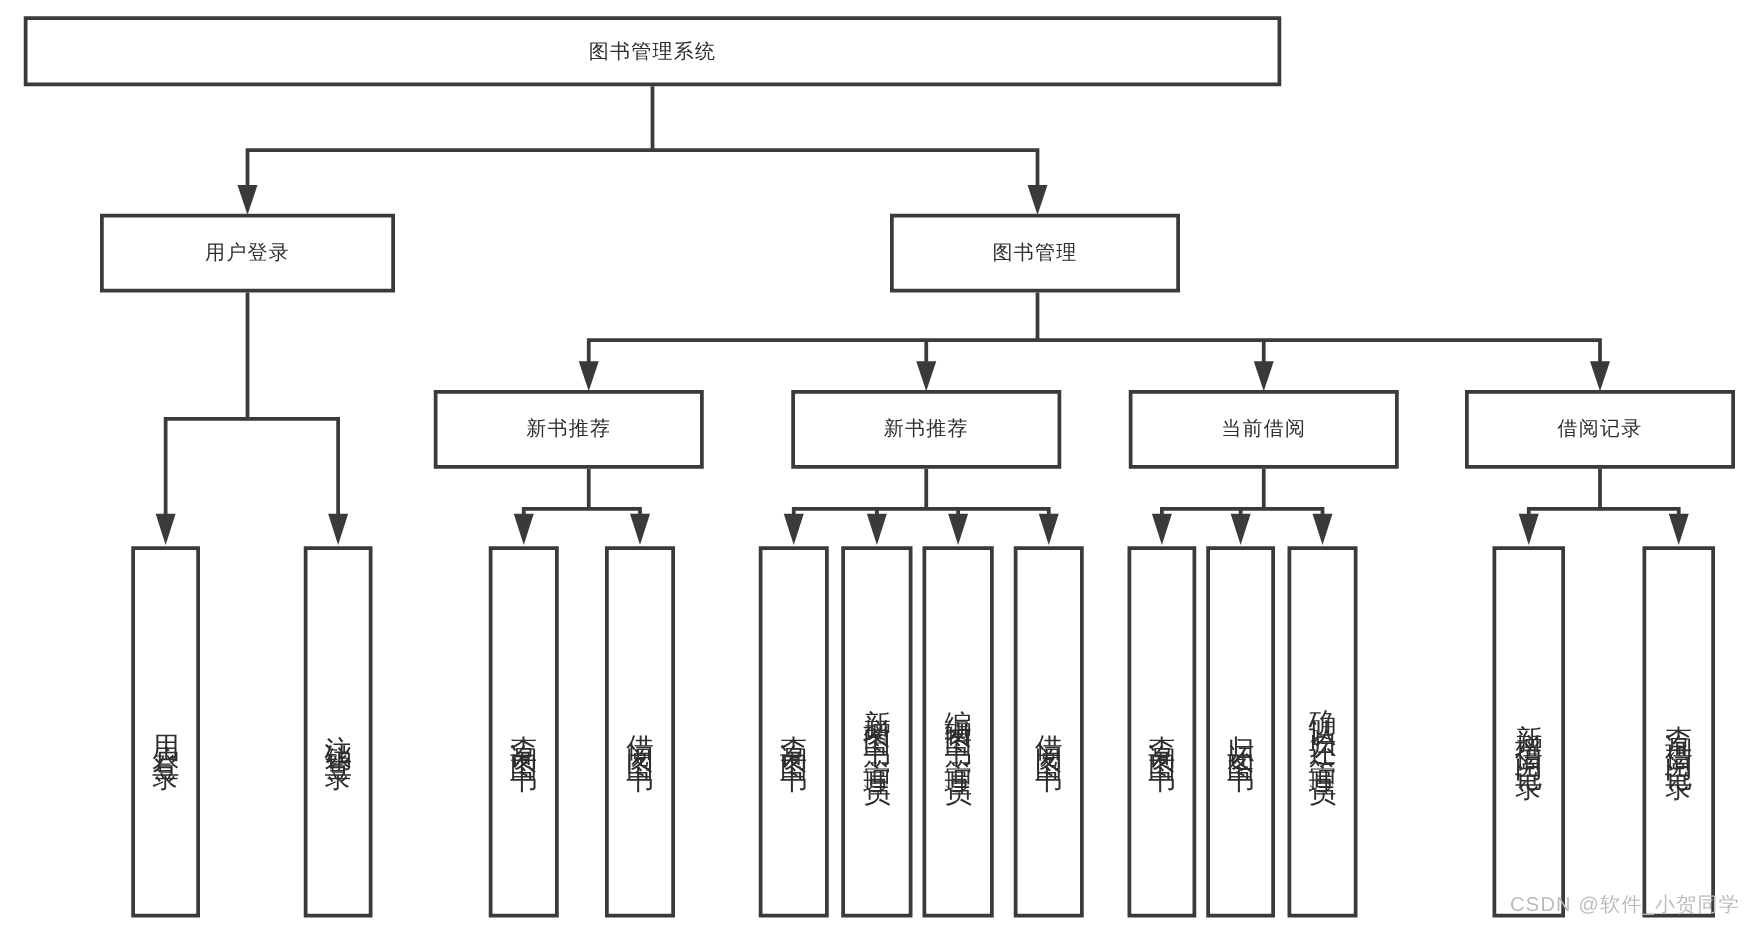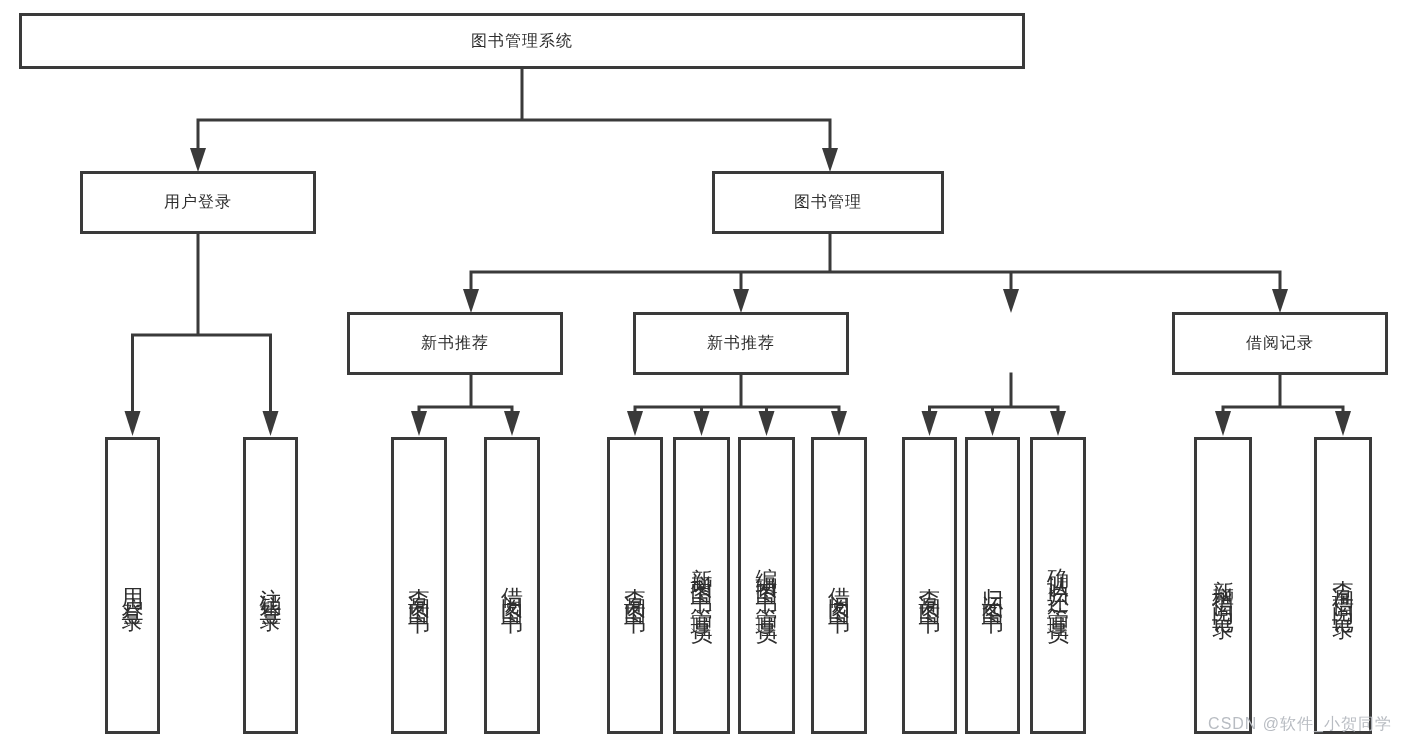--- a/index.html
+++ b/index.html
@@ -118,20 +118,23 @@
   <div class="node" style="left:712px; top:171px; width:232px; height:63px;">
     <span class="hlabel">图书管理</span>
   </div>
 
   <div class="node" style="left:347px; top:312px; width:216px; height:63px;">
     <span class="hlabel">新书推荐</span>
   </div>
   <div class="node" style="left:633px; top:312px; width:216px; height:63px;">
     <span class="hlabel">新书推荐</span>
   </div>
+  <div class="node" style="left:903px; top:312px; width:216px; height:63px;">
+    <span class="hlabel">当前借阅</span>
+  </div>
   <div class="node" style="left:1172px; top:312px; width:216px; height:63px;">
     <span class="hlabel">借阅记录</span>
   </div>
 
   <div class="node" style="left:105px; top:437px; width:55px; height:297px;">
     <span class="vlabel">用户登录</span>
   </div>
   <div class="node" style="left:243px; top:437px; width:55px; height:297px;">
     <span class="vlabel">注销登录</span>
   </div>

